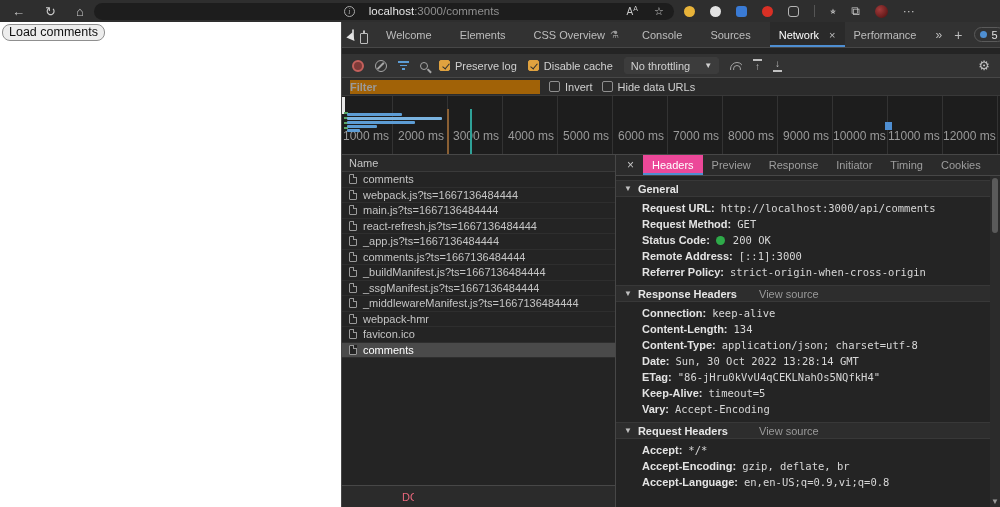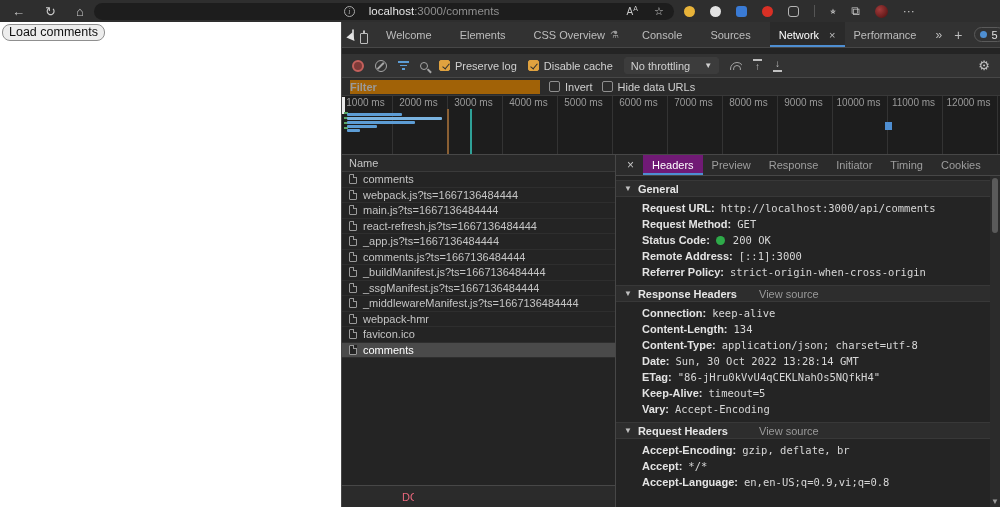--- a/index.html
+++ b/index.html
@@ -86,21 +86,21 @@
   .pills { display:flex; gap:4px; align-items:center; }
   .pill { padding:0px 6px; border-radius:7px; color:#cfcfcf; white-space:nowrap; }
   .pill.active { background:#54575b; color:#fff; }
   .dt-blockedrow { height:18px; display:flex; align-items:center; gap:14px; padding:0 8px; background:#2b2b2b; border-bottom:1px solid #474747;}
 
   
   .dt-overview { height:59px; position:relative; background:#1d1d1d; border-bottom:1px solid #474747; overflow:hidden; }
   .tl-cells { position:absolute; inset:0; display:flex; }
   .tl-cell { width:55px; flex:none; height:100%; border-right:1px solid #333; }
   .tl-cell:first-child { width:51px; }
-  .tl-label { display:block; text-align:center; padding:1px 3px 0 0; font-size:10px; color:#9a9a9a; white-space:nowrap; }
+  .tl-label { display:block; text-align:right; padding:1px 3px 0 0; font-size:12px; color:#9a9a9a; white-space:nowrap;margin-top:32px; }
   .grip { position:absolute; left:0; top:1px; width:3px; height:17px; background:#e8e8e8; }
   .wf-bar { position:absolute; height:3px; background:#5d9dd5; border-radius:1px; }
   .wf-tick { position:absolute; width:4px; height:2px; background:#58a564; left:2px; }
   .evt-line { position:absolute; top:13px; bottom:0; width:2px; }
   .evt-brown { left:105px; background:#8a5f33; }
   .evt-teal { left:128px; background:#2fa198; }
   .wf-square { position:absolute; left:543px; top:26px; width:7px; height:8px; background:#4e8ed1; }
 
   
   .dt-main { flex:1; display:flex; min-height:0; }
@@ -112,21 +112,21 @@
   .doc-icon { width:8px; height:10px; border:1px solid #9a9a9a; border-radius:1px; flex:none; position:relative; background:#242424;}
   .doc-icon::before { content:""; position:absolute; right:-1px; top:-1px; width:3px; height:3px; background:#242424; border-left:1px solid #9a9a9a; border-bottom:1px solid #9a9a9a;}
   .summary-bar { margin-top:auto; height:22px; background:#2b2b2b; border-top:1px solid #474747;
     display:flex; align-items:center; gap:13px; padding:0 8px; color:#c5c5c5; white-space:nowrap; overflow:hidden;}
   .summary-trunc { color:#e9677c; width:12px; overflow:hidden; flex:none; }
 
   .dt-right { flex:1; display:flex; flex-direction:column; background:#242424; position:relative; min-width:0;}
   .detail-tabs { height:21px; display:flex; align-items:center; gap:2px; background:#2b2b2b; border-bottom:1px solid #474747; padding-left:4px;}
   .detail-close { padding:0 7px; color:#c5c5c5; font-size:12px; }
   .detail-tab { padding:0 9px; height:100%; display:flex; align-items:center; color:#9e9e9e; }
-  .detail-tab.active { background:#701a75; color:#fff; box-shadow:inset 0 -2px 0 #4e8ed1; }
+  .detail-tab.active { background:#ec4899; color:#fff; box-shadow:inset 0 -2px 0 #4e8ed1; }
   .detail-body { flex:1; overflow:hidden; padding-right:10px; }
   .sect-hdr { height:17px; display:flex; align-items:center; background:#2d2d2d; border-top:1px solid #383838;
     border-bottom:1px solid #383838; position:relative; padding-left:8px; margin-top:5px;}
   .sect-hdr:first-child { margin-top:4px; }
   .sect-arrow { font-size:8px; color:#c0c0c0; margin-right:6px; }
   .sect-title { font-weight:bold; color:#e6e6e6; }
   .view-source { position:absolute; left:143px; color:#9a9a9a; }
   .hrow { padding-left:26px; height:16px; display:flex; align-items:center; white-space:nowrap; overflow:hidden;}
   .hrows { padding-top:3px; }
   .hkey { font-weight:bold; color:#e3e3e3; margin-right:6px; flex:none;}
@@ -496,26 +496,26 @@
             </div>
             </div>
 
           <div class="sect-hdr">
             <span class="sect-arrow">▼</span>
             <span class="sect-title">Request Headers</span>
             <span class="view-source">View source</span>
           </div>
           <div class="hrows">
               <div class="hrow">
+              <span class="hkey">Accept:</span>
+                <span class="hval">*/*</span>
+            </div>
+              <div class="hrow">
               <span class="hkey">Accept-Encoding:</span>
                 <span class="hval">gzip, deflate, br</span>
-            </div>
-              <div class="hrow">
-              <span class="hkey">Accept:</span>
-                <span class="hval">*/*</span>
             </div>
               <div class="hrow">
               <span class="hkey">Accept-Language:</span>
                 <span class="hval">en,en-US;q=0.9,vi;q=0.8</span>
             </div>
             </div>
 
         </div>
         <div class="vscroll">
           <span class="vthumb"></span>

